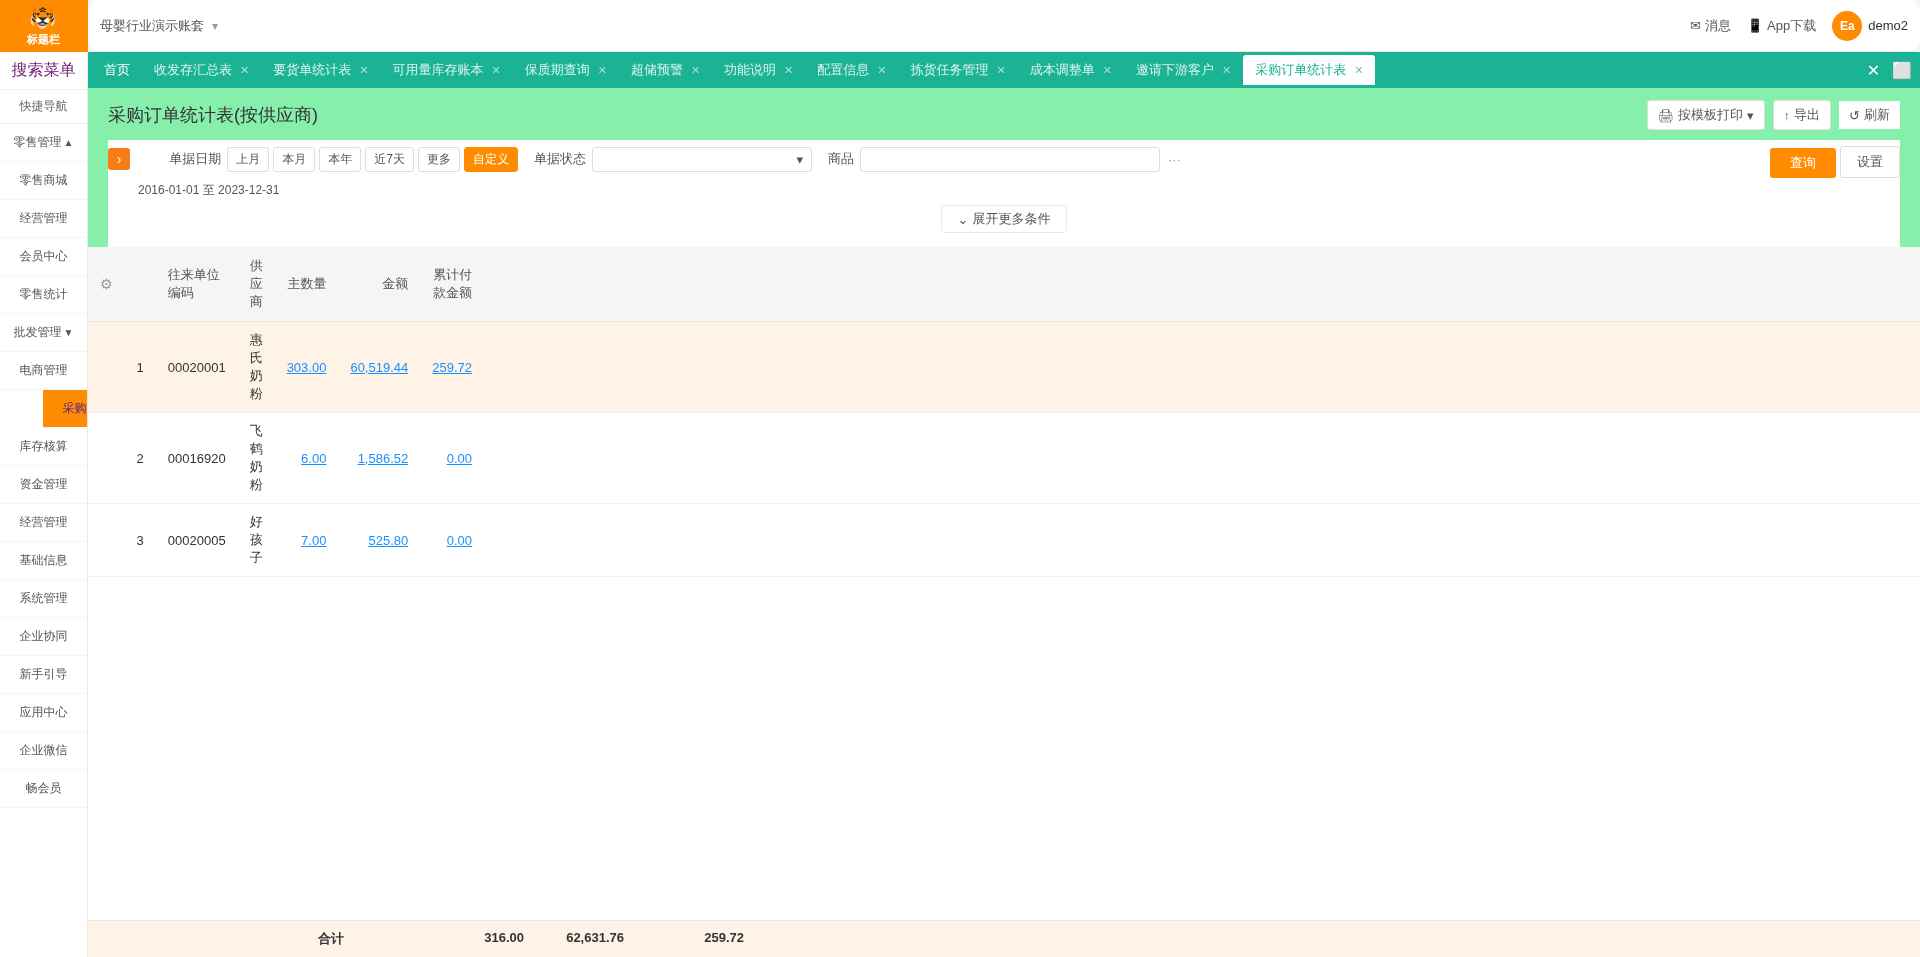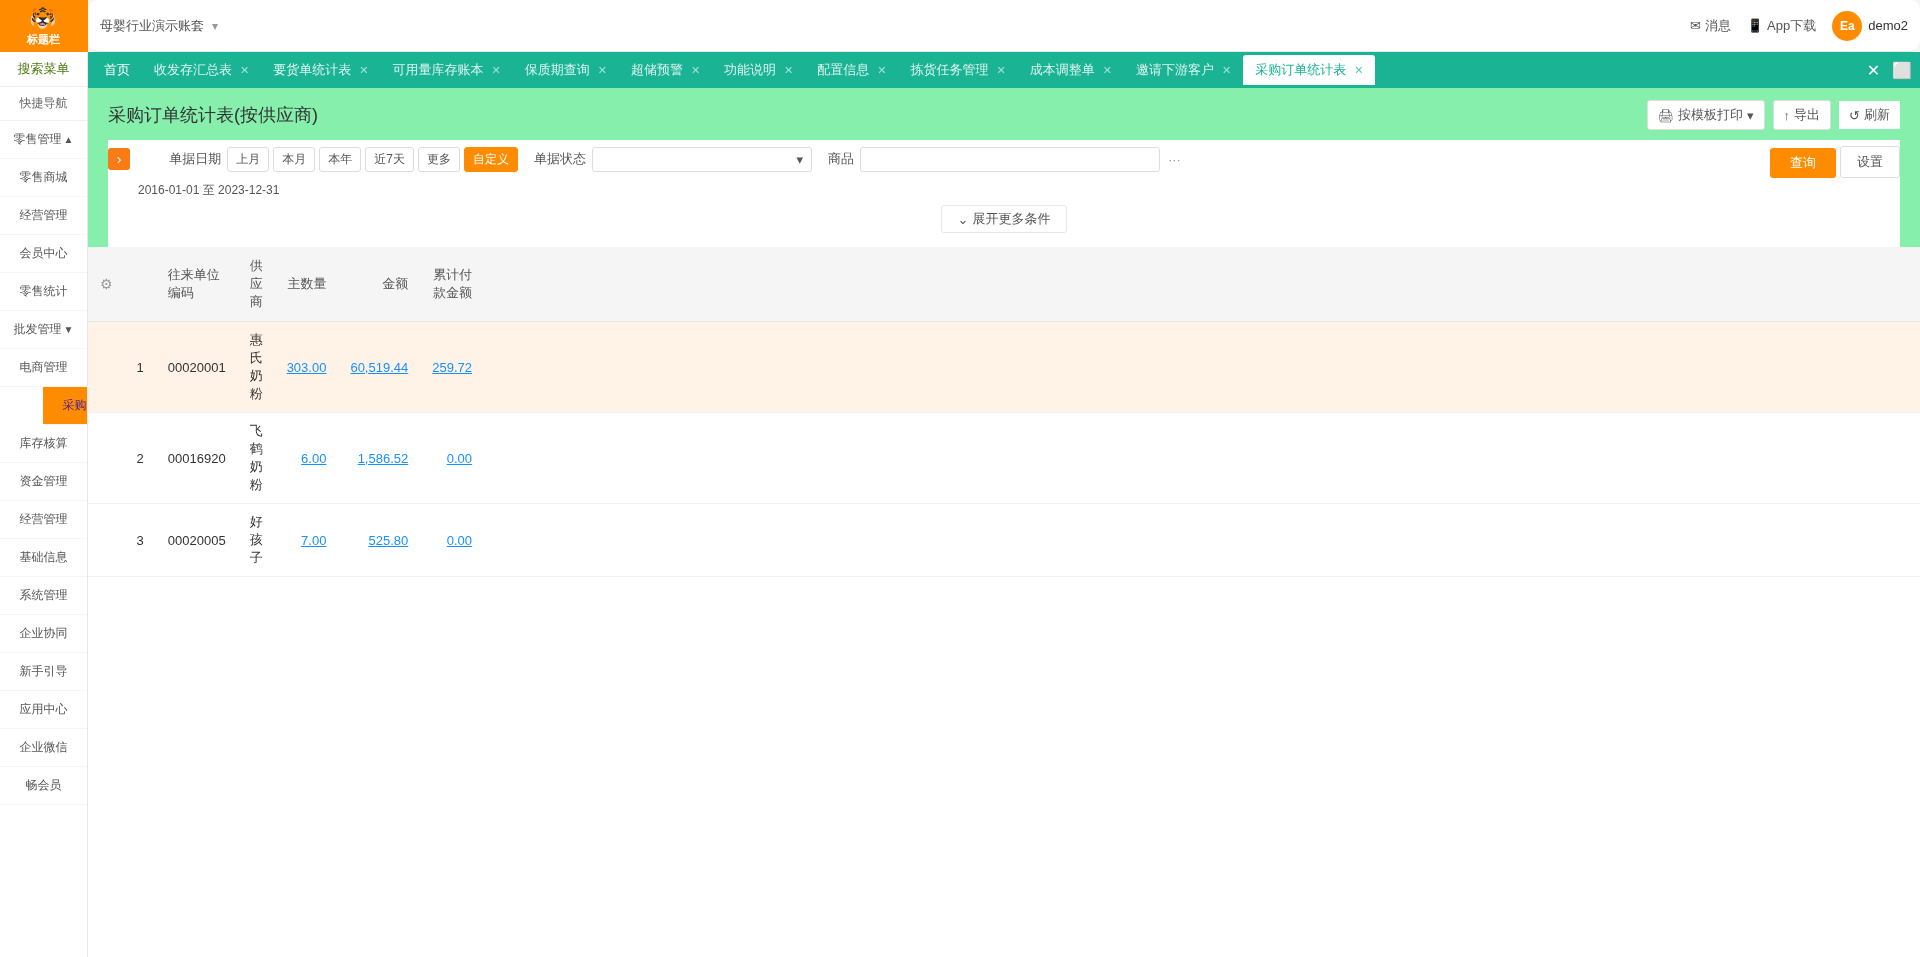--- a/index.html
+++ b/index.html
@@ -4,21 +4,21 @@
   <style>
     * { margin: 0; padding: 0; box-sizing: border-box; }
     body { font-family: "Microsoft YaHei", "PingFang SC", sans-serif; font-size: 13px; background: #f5f5f5; color: #333; width: 1920px; height: 957px; overflow: hidden; display: flex; }
 
     
     .sidebar { width: 88px; background: #fff; border-right: 1px solid #e8e8e8; display: flex; flex-direction: column; align-items: center; padding-top: 0; height: 957px; flex-shrink: 0; }
     .sidebar-logo { width: 88px; height: 52px; background: #ff8c00; display: flex; align-items: center; justify-content: center; flex-shrink: 0; }
     .sidebar-logo-inner { display: flex; flex-direction: column; align-items: center; }
     .sidebar-logo-text { color: white; font-size: 11px; font-weight: bold; }
     .sidebar-search { width: 100%; padding: 8px 6px; border-bottom: 1px solid #f0f0f0; }
-    .sidebar-search-label { font-size: 13px; color: #4d7c0f; text-align: center; display: block; cursor: pointer; }
+    .sidebar-search-label { font-size: 16px; color: #701a75; text-align: center; display: block; cursor: pointer; }
     .sidebar-nav-label { font-size: 12px; color: #666; text-align: center; display: block; padding: 8px 0; cursor: pointer; border-bottom: 1px solid #f0f0f0; width: 100%; }
     .sidebar-items { width: 100%; flex: 1; overflow-y: auto; overflow-x: hidden; }
     .sidebar-item { width: 100%; padding: 10px 4px; text-align: center; font-size: 12px; color: #555; cursor: pointer; border-bottom: 1px solid #f5f5f5; }
     .sidebar-item.active { background: #ff8c00; color: #4c1d95; margin-left: 43px; }
     .sidebar-item-with-arrow { display: flex; align-items: center; justify-content: center; gap: 2px; }
 
     
     .main { flex: 1; display: flex; flex-direction: column; height: 957px; overflow: hidden; }
 
     
@@ -318,15 +318,24 @@
             <td>好孩子</td>
             <td class="right"><span class="data-link">7.00</span></td>
             <td class="right"><span class="data-link">525.80</span></td>
             <td class="right"><span class="data-link">0.00</span></td>
             <td></td>
           </tr>
         </tbody>
       </table>
     </div>
 
+    <div class="table-footer">
+      <div style="width:36px;"></div>
+      <div style="width:50px;"></div>
+      <div style="min-width:120px;padding:0 12px;font-weight:500;"></div>
+      <div style="min-width:150px;padding:0 12px;font-weight:600;">合计</div>
+      <div style="min-width:80px;padding:0 12px;text-align:right;font-weight:600;">316.00</div>
+      <div style="min-width:100px;padding:0 12px;text-align:right;font-weight:600;">62,631.76</div>
+      <div style="min-width:120px;padding:0 12px;text-align:right;font-weight:600;">259.72</div>
+    </div>
 
   </div>
 </div>
 
 </body></html>

